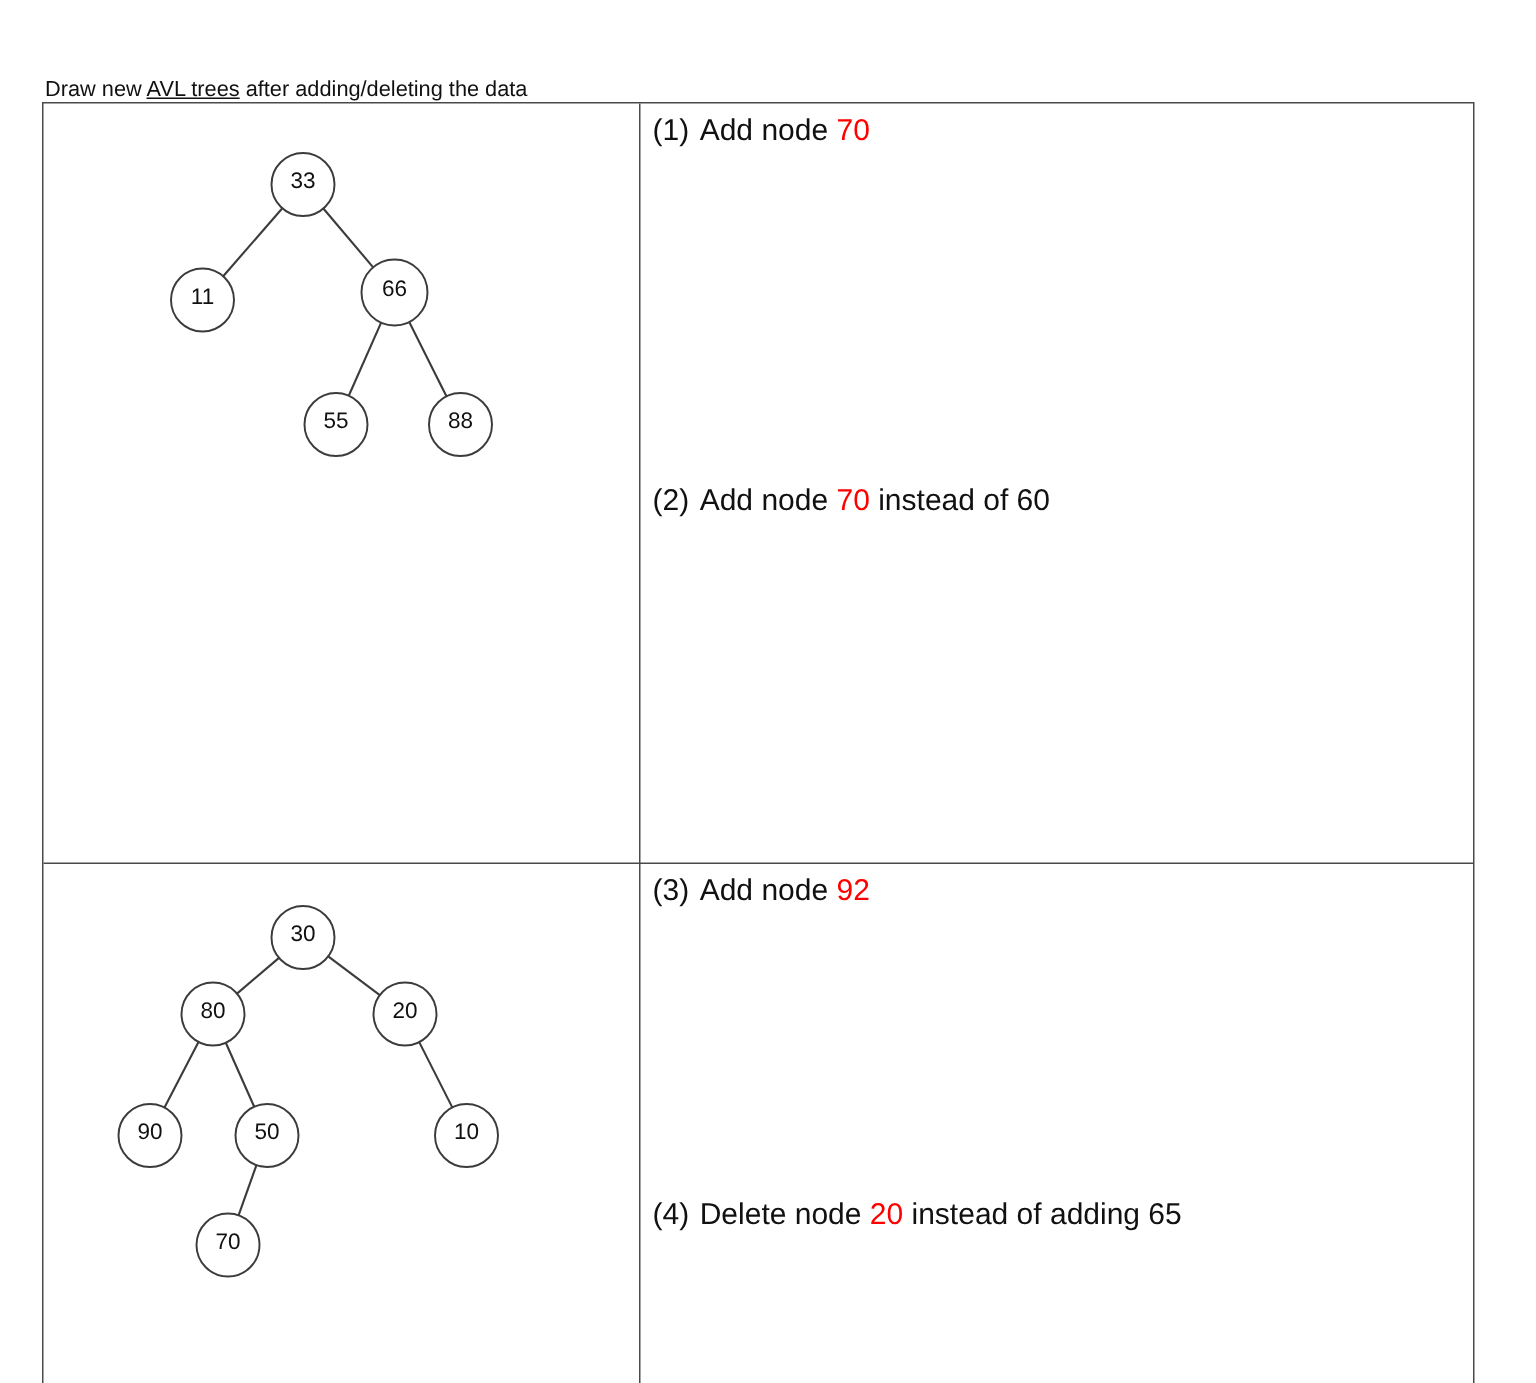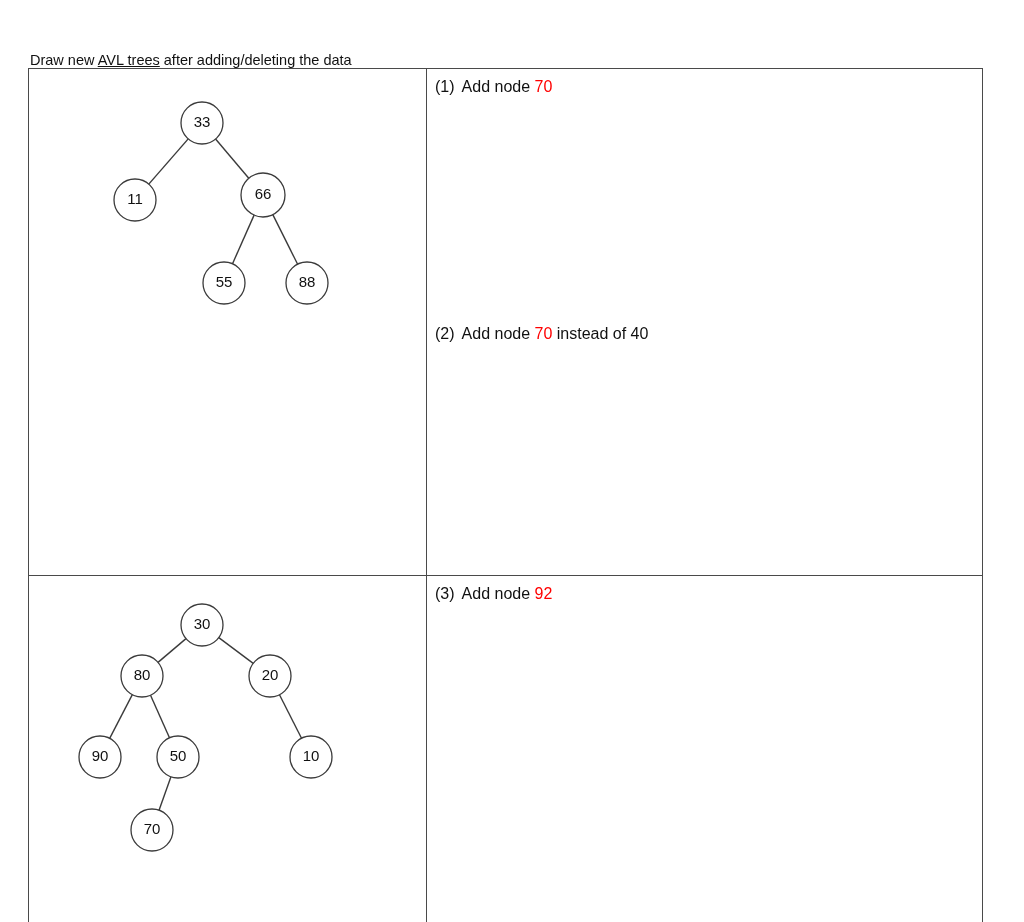--- a/index.html
+++ b/index.html
@@ -62,21 +62,21 @@
     position: absolute;
     box-sizing: border-box;
   }
   .cell-tree-1 { left: 0; top: 0; width: 397px; height: 506px; }
   .cell-task-1 { left: 398px; top: 0; width: 556px; height: 506px; }
   .cell-tree-2 { left: 0; top: 507px; width: 397px; height: 372px; }
   .cell-task-2 { left: 398px; top: 507px; width: 556px; height: 372px; }
 
   .task-line {
     position: absolute;
-    font-size: 16px;
+    font-size: 20px;
     line-height: 20px;
     white-space: nowrap;
     color: #111111;
   }
   .task-line .num { margin-right: 7px; }
   .hl { color: #ff0000; }
 
   .tree-svg {
     position: absolute;
     left: 0;
@@ -115,28 +115,31 @@
   <div class="table">
     <div class="row-divider"></div>
     <div class="col-divider"></div>
 
     <div class="cell cell-tree-1"></div>
     <div class="cell cell-task-1">
       <div class="task-line" style="left:8px; top:8px;">
         <span class="num">(1)</span><span>Add node </span><span class="hl">70</span><span></span>
       </div>
       <div class="task-line" style="left:8px; top:255px;">
-        <span class="num">(2)</span><span>Add node </span><span class="hl">70</span><span> instead of 40</span>
+        <span class="num">(2)</span><span>Add node </span><span class="hl">70</span><span> instead of 60</span>
       </div>
     </div>
 
     <div class="cell cell-tree-2"></div>
     <div class="cell cell-task-2">
       <div class="task-line" style="left:8px; top:8px;">
         <span class="num">(3)</span><span>Add node </span><span class="hl">92</span><span></span>
+      </div>
+      <div class="task-line" style="left:8px; top:224px;">
+        <span class="num">(4)</span><span>Delete node </span><span class="hl">20</span><span> instead of adding 65</span>
       </div>
     </div>
   </div>
 
   <svg class="tree-svg" viewBox="0 0 1024 922" width="1024" height="922">
     <g id="tree-layer-1">
         <line x1="188.21515392953523" y1="138.84228578247445" x2="148.78484607046477" y2="184.15771421752555" class="edge-line"></line>
         <line x1="215.5747602433839" y1="139.02266782825643" x2="248.77882260216924" y2="178.21434798944566" class="edge-line"></line>
         <line x1="254.0861653032144" y1="215.11326803377267" x2="232.50866039238628" y2="263.8009714223079" class="edge-line"></line>
         <line x1="272.83869910099907" y1="214.67739820199816" x2="297.60851449450087" y2="264.2170289890018" class="edge-line"></line>

